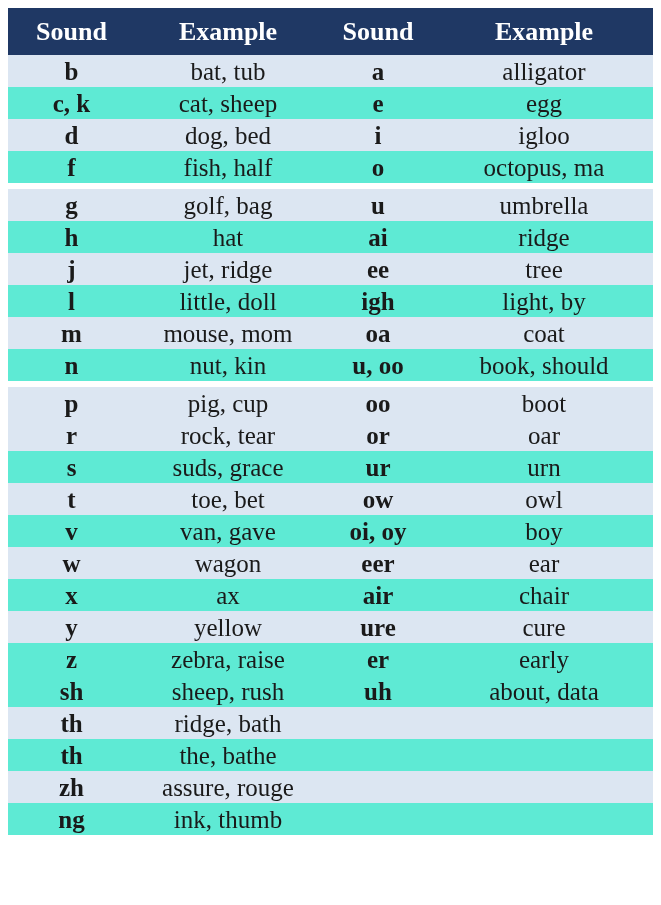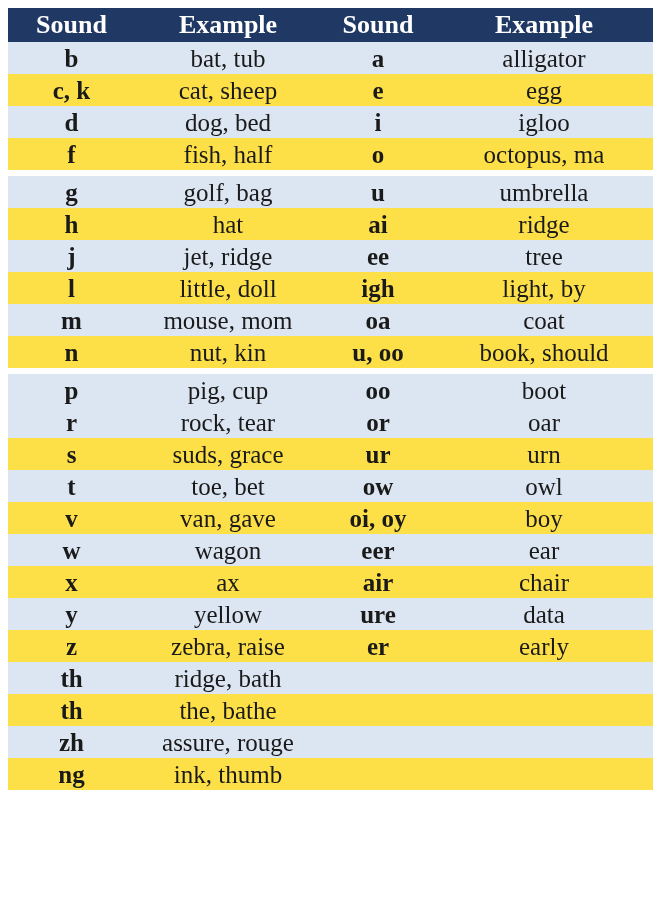--- a/index.html
+++ b/index.html
@@ -32,36 +32,36 @@
   }
   col.c-sound1   { width: 127px; }
   col.c-example1 { width: 186px; }
   col.c-sound2   { width: 114px; }
   col.c-example2 { width: 218px; }
   thead th {
     background: var(--header-bg);
     color: var(--header-text);
     font-size: 26px;
     font-weight: bold;
-    height: 34px;
+    height: 47px;
     text-align: center;
     padding: 0;
     line-height: 1;
   }
   tbody td {
     height: 32px;
     padding: 0;
     text-align: center;
     vertical-align: middle;
     font-size: 25px;
     line-height: 1;
     background: transparent;
   }
   tr.blue td { background: var(--row-alt-bg); }
-  tr.white td { background: #fde047; }
+  tr.white td { background: #5eead4; }
   td.sound { font-weight: bold; }
   tr.spacer td {
     height: 6px;
     background: #FFFFFF;
     padding: 0;
   }
 </style>
 </head>
 <body>
 
@@ -187,27 +187,33 @@
         <tr class="white">
     <td class="sound">x</td>
     <td class="example">ax</td>
     <td class="sound">air</td>
     <td class="example">chair</td>
   </tr>
         <tr class="blue">
     <td class="sound">y</td>
     <td class="example">yellow</td>
     <td class="sound">ure</td>
-    <td class="example">data</td>
+    <td class="example">cure</td>
   </tr>
         <tr class="white">
     <td class="sound">z</td>
     <td class="example">zebra, raise</td>
     <td class="sound">er</td>
     <td class="example">early</td>
+  </tr>
+        <tr class="white">
+    <td class="sound">sh</td>
+    <td class="example">sheep, rush</td>
+    <td class="sound">uh</td>
+    <td class="example">about, data</td>
   </tr>
         <tr class="blue">
     <td class="sound">th</td>
     <td class="example">ridge, bath</td>
     <td class="sound"></td>
     <td class="example"></td>
   </tr>
         <tr class="white">
     <td class="sound">th</td>
     <td class="example">the, bathe</td>

